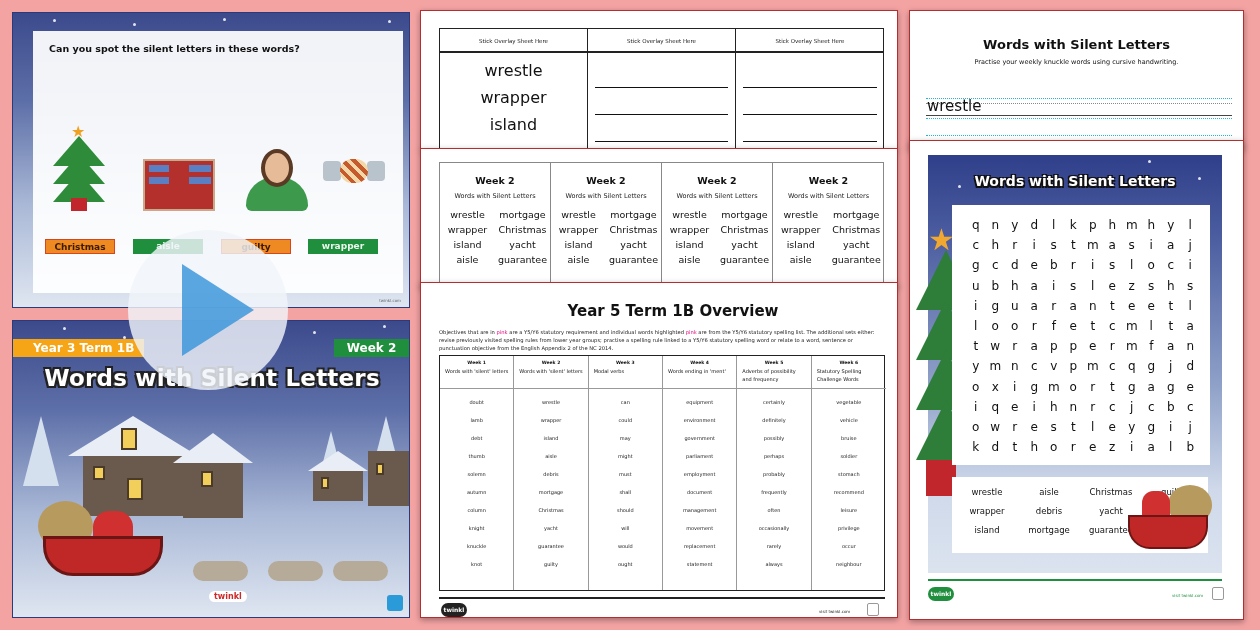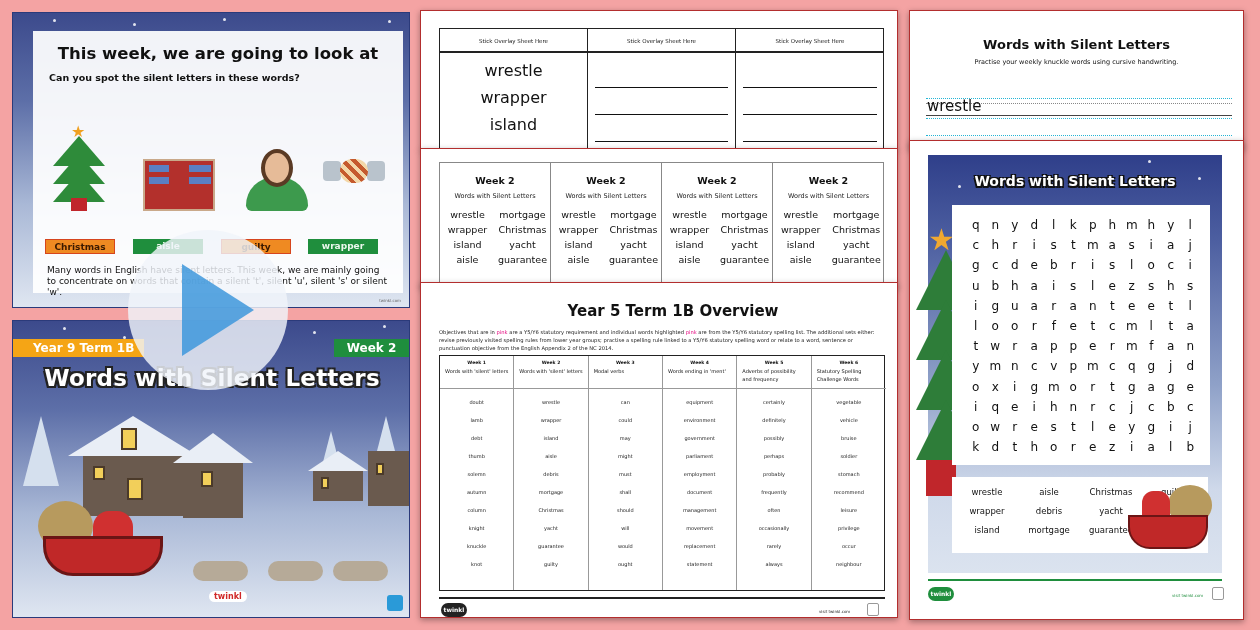--- a/index.html
+++ b/index.html
@@ -170,21 +170,20 @@
 <body>
 
 <div class="slide slide1">
   <span class="snow-dot" style="left:40px;top:6px"></span>
   <span class="snow-dot" style="left:120px;top:10px"></span>
   <span class="snow-dot" style="left:210px;top:5px"></span>
   <span class="snow-dot" style="left:375px;top:7px"></span>
 
   <div class="s1-panel">
     <div class="s1-title">
-      <div>This week, we are going to look at</div>
     </div>
     <div class="s1-question">Can you spot the silent letters in these words?</div>
 
     <div class="pic tree-pic">
       <span class="star">★</span>
       <div class="tri" style="top:10px"></div>
       <div class="tri" style="top:28px"></div>
       <div class="tri" style="top:46px"></div>
       <div class="pot"></div>
     </div>
@@ -202,32 +201,31 @@
       <div class="wrap" style="left:0"></div>
       <div class="wrap" style="left:44px"></div>
       <div class="mid"></div>
     </div>
 
     <div class="wordtag orange" style="left:12px">Christmas</div>
     <div class="wordtag green" style="left:100px">aisle</div>
     <div class="wordtag orange" style="left:188px">guilty</div>
     <div class="wordtag green" style="left:275px">wrapper</div>
 
-    <div class="s1-body">Many words in English have silent letters. This week, we are mainly going to concentrate on words that contain a silent 't', silent 'u', silent 's' or silent 'w'.</div>
   </div>
   <div class="s1-foot">twinkl.com</div>
 </div>
 
 <div class="slide slide2">
   <span class="snow-dot" style="left:50px;top:6px"></span>
   <span class="snow-dot" style="left:110px;top:15px"></span>
   <span class="snow-dot" style="left:300px;top:10px"></span>
   <span class="snow-dot" style="left:370px;top:4px"></span>
 
-  <div class="s2-tag-left">Year 9 Term 1B</div>
+  <div class="s2-tag-left">Year 3 Term 1B</div>
   <div class="s2-tag-right">Week 2</div>
   <div class="s2-title">Words with Silent Letters</div>
 
   <div class="pine" style="left:10px;top:95px"></div>
   <div class="pine" style="left:355px;top:95px"></div>
   <div class="pine" style="left:300px;top:110px"></div>
 
   <div class="roof" style="left:55px;top:95px;border-left-width:65px;border-right-width:65px;border-bottom-width:40px"></div>
   <div class="house" style="left:70px;top:135px;width:100px;height:60px">
     <div class="window" style="left:38px;top:-28px;width:16px;height:22px"></div>

